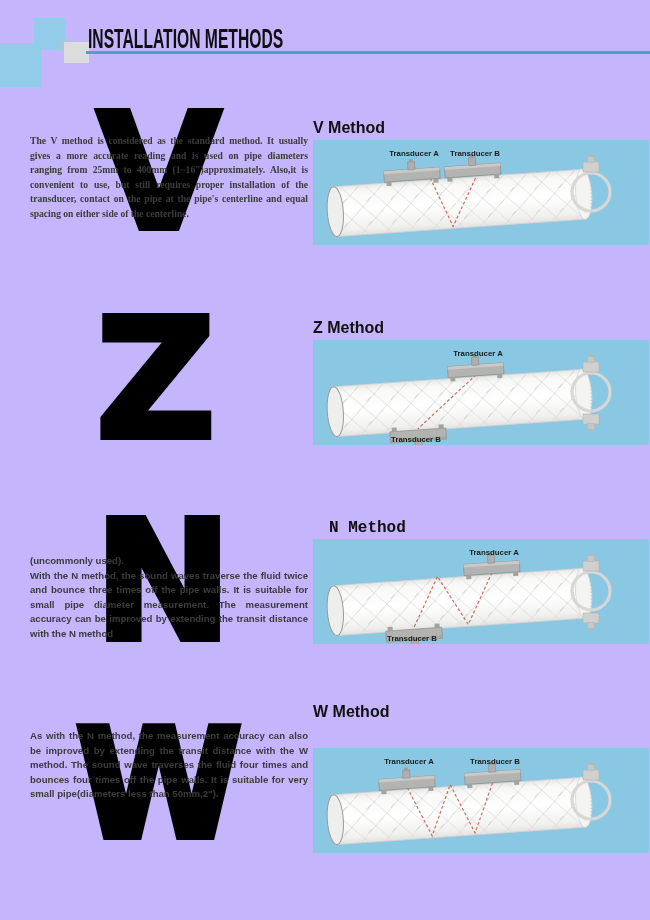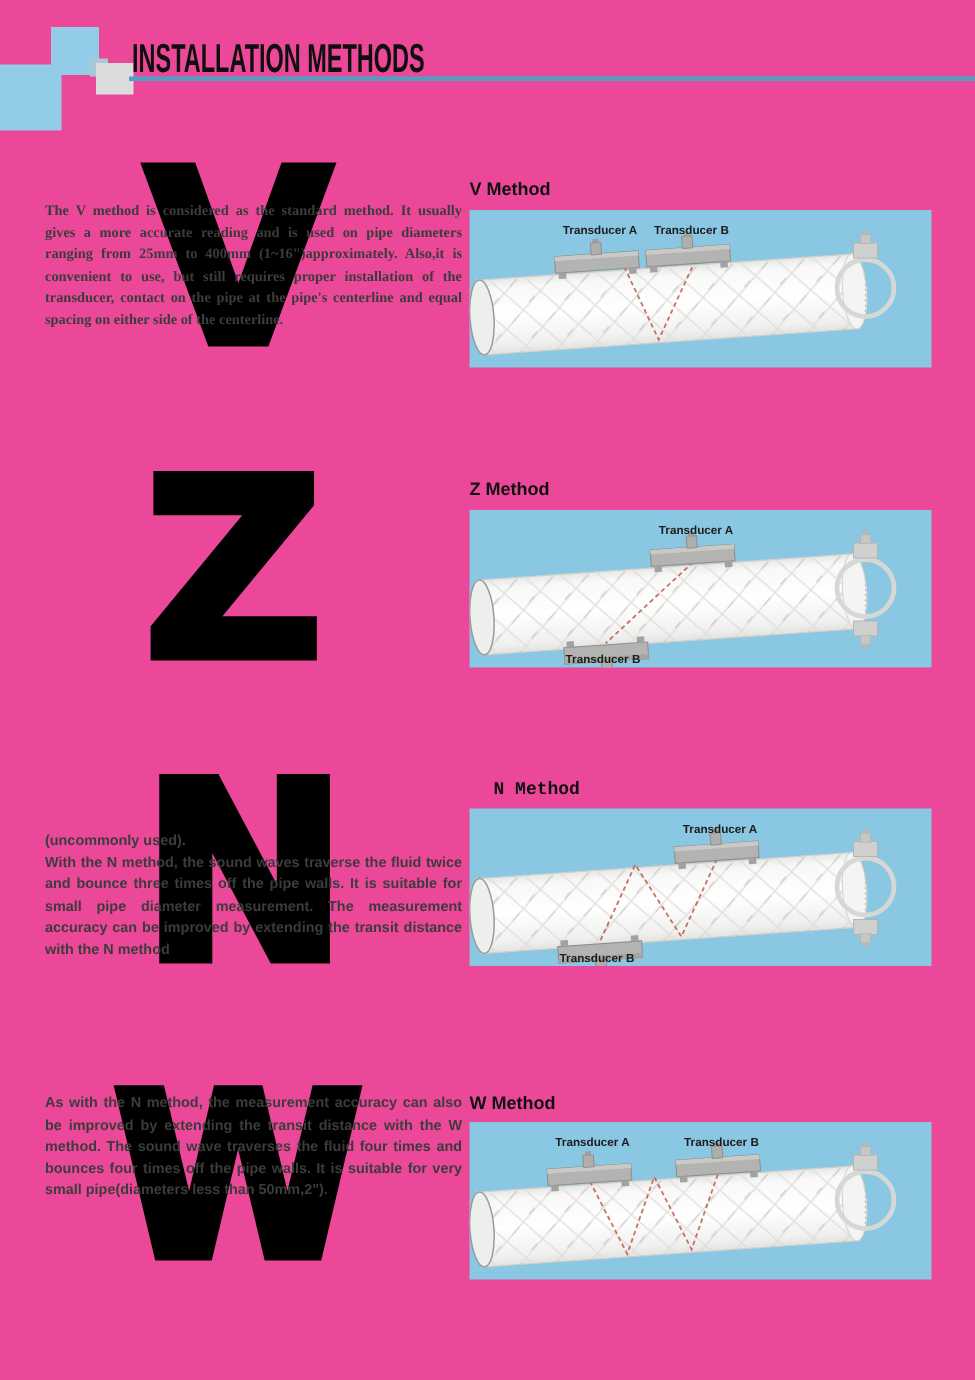--- a/index.html
+++ b/index.html
@@ -7,43 +7,43 @@
     --boxbg:#8ac7e3;
     --beam:#c4604e;
     --decor-blue:#92cce8;
     --decor-gray:#dcdcdc;
     --decor-steel:#a9c7d9;
     --body-text:#3c3c3c;
   }
   *{margin:0;padding:0;box-sizing:border-box;}
   html,body{background:#ffffff;}
   body{font-family:"Liberation Sans",sans-serif;}
-  .page{position:relative;width:650px;height:920px;background:#ec4899;overflow:hidden;}
+  .page{position:relative;width:650px;height:920px;background:#c4b5fd;overflow:hidden;}
 
   
   .sq{position:absolute;}
   .sq-a{left:34px;top:18px;width:32px;height:32px;background:var(--decor-blue);}
   .sq-b{left:0;top:43px;width:41px;height:44px;background:var(--decor-blue);}
   .sq-d{left:60px;top:39px;width:12px;height:12px;background:var(--decor-steel);}
   .sq-c{left:64px;top:42px;width:25px;height:21px;background:var(--decor-gray);}
   .page-title{position:absolute;left:88px;top:24px;font-size:27px;font-weight:bold;
     color:#0f0f0f;letter-spacing:0px;white-space:nowrap;transform:scaleX(.58);
     transform-origin:left center;}
   .rule{position:absolute;left:86px;top:51px;width:564px;height:3px;background:var(--accent);}
 
   
   .method{position:absolute;left:0;top:0;width:650px;height:920px;pointer-events:none;}
   .big-letter{position:absolute;font-family:"DejaVu Sans",sans-serif;font-weight:bold;
     line-height:1;color:#000;-webkit-text-stroke:6px #000;z-index:0;}
   .body-text{position:absolute;left:30px;width:278px;z-index:1;
     font-size:9.6px;line-height:14.6px;font-weight:bold;color:var(--body-text);
     text-align:justify;}
   .body-text p{margin:0;}
-  .method-heading{position:absolute;font-size:12px;font-weight:bold;color:#101010;z-index:1;}
-  .diagram-box{position:absolute;left:313px;width:308px;height:105px;background:var(--boxbg);z-index:1;}
+  .method-heading{position:absolute;font-size:16px;font-weight:bold;color:#101010;z-index:1;}
+  .diagram-box{position:absolute;left:313px;width:336px;height:105px;background:var(--boxbg);z-index:1;}
   .diagram-box svg{display:block;width:100%;height:100%;}
   svg text{font-family:"Liberation Sans",sans-serif;}
 </style>
 </head>
 <body>
 
 <div class="page">
 
   <div class="sq sq-a"></div>
   <div class="sq sq-b"></div>
@@ -227,21 +227,21 @@
           </g>
         </svg>
       </div>
   </section>
 
   <section class="method">
     <div class="big-letter" style="left:75px;top:709px;font-size:152px;">W</div>
     <div class="body-text" style="top:729px;">
         <p>As with the N method, the measurement accuracy can also be improved by extending the transit distance with the W method. The sound wave traverses the fluid four times and bounces four times off the pipe walls. It is suitable for very small pipe(diameters less than 50mm,2").</p>
       </div>
-    <h2 class="method-heading" style="left:313px;top:728px;text-align:center;">W Method</h2>
+    <h2 class="method-heading" style="left:313px;top:703px;text-align:center;">W Method</h2>
     <div class="diagram-box" style="top:748px;">
         <svg viewBox="0 0 308 105">
           <defs>
             <linearGradient id="pg3" x1="0" y1="0" x2="0" y2="1">
               <stop offset="0" stop-color="#e7e7e5"></stop>
               <stop offset="0.12" stop-color="#f8f8f7"></stop>
               <stop offset="0.5" stop-color="#ffffff"></stop>
               <stop offset="0.88" stop-color="#f0f0ee"></stop>
               <stop offset="1" stop-color="#e2e2e0"></stop>
             </linearGradient>

